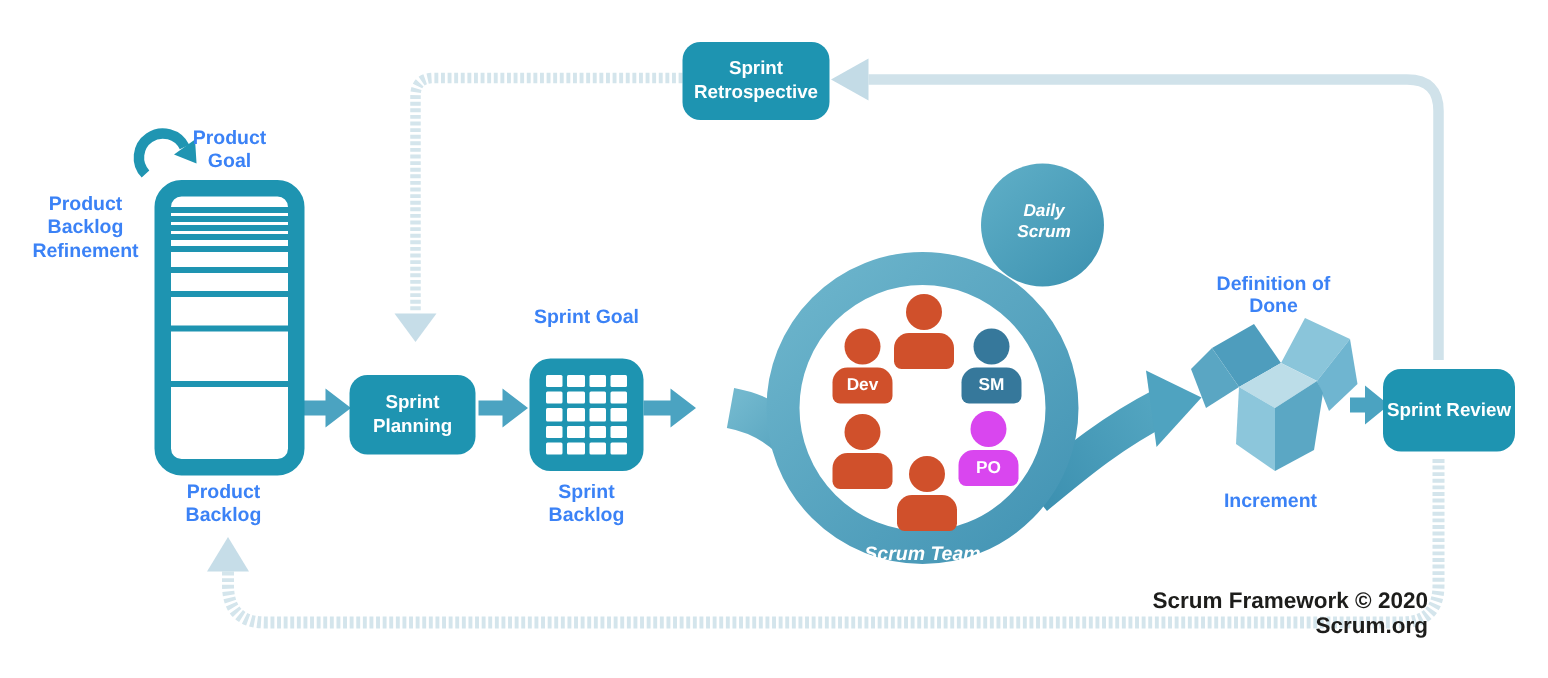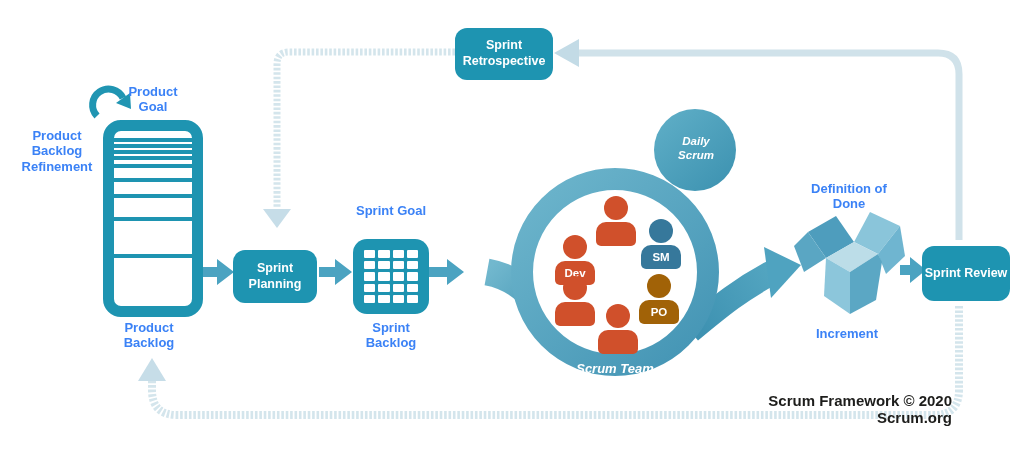--- a/index.html
+++ b/index.html
@@ -36,21 +36,21 @@
   
   .person{position:absolute;width:40px;z-index:2;}
   .person .head{width:24px;height:24px;border-radius:50%;margin:0 auto 2px;}
   .person .torso{height:24px;border-radius:10px 10px 5px 5px;position:relative;}
   .person .torso span{
     position:absolute;inset:0;display:flex;align-items:center;justify-content:center;
     color:#fff;font-weight:bold;font-size:11.5px;
   }
   .c-dev .head,.c-dev .torso{background:#d0502b;}
   .c-sm  .head,.c-sm  .torso{background:#36789b;text-align:right;}
-  .c-po  .head,.c-po  .torso{background:#a16207;}
+  .c-po  .head,.c-po  .torso{background:#d946ef;}
   .footer{
     position:absolute;left:750px;top:392px;width:202px;z-index:2;text-align:right;
     font-size:15px;font-weight:600;color:#1d1d1b;
   }
 </style>
 </head>
 <body>
 
 <div id="stage">
 
@@ -146,21 +146,21 @@
     <div class="grid-cell"></div>
       <div class="grid-cell"></div>
       <div class="grid-cell"></div>
       <div class="grid-cell"></div>
   </div>
 
   <div class="person c-dev" style="left:596px;top:196px">
     <div class="head"></div>
     <div class="torso"></div>
   </div>
-  <div class="person c-dev" style="left:555px;top:235px">
+  <div class="person c-dev" style="left:555px;top:219px">
     <div class="head"></div>
     <div class="torso">
         <span>Dev</span>
       </div>
   </div>
   <div class="person c-sm" style="left:641px;top:219px">
     <div class="head"></div>
     <div class="torso">
         <span>SM</span>
       </div>

